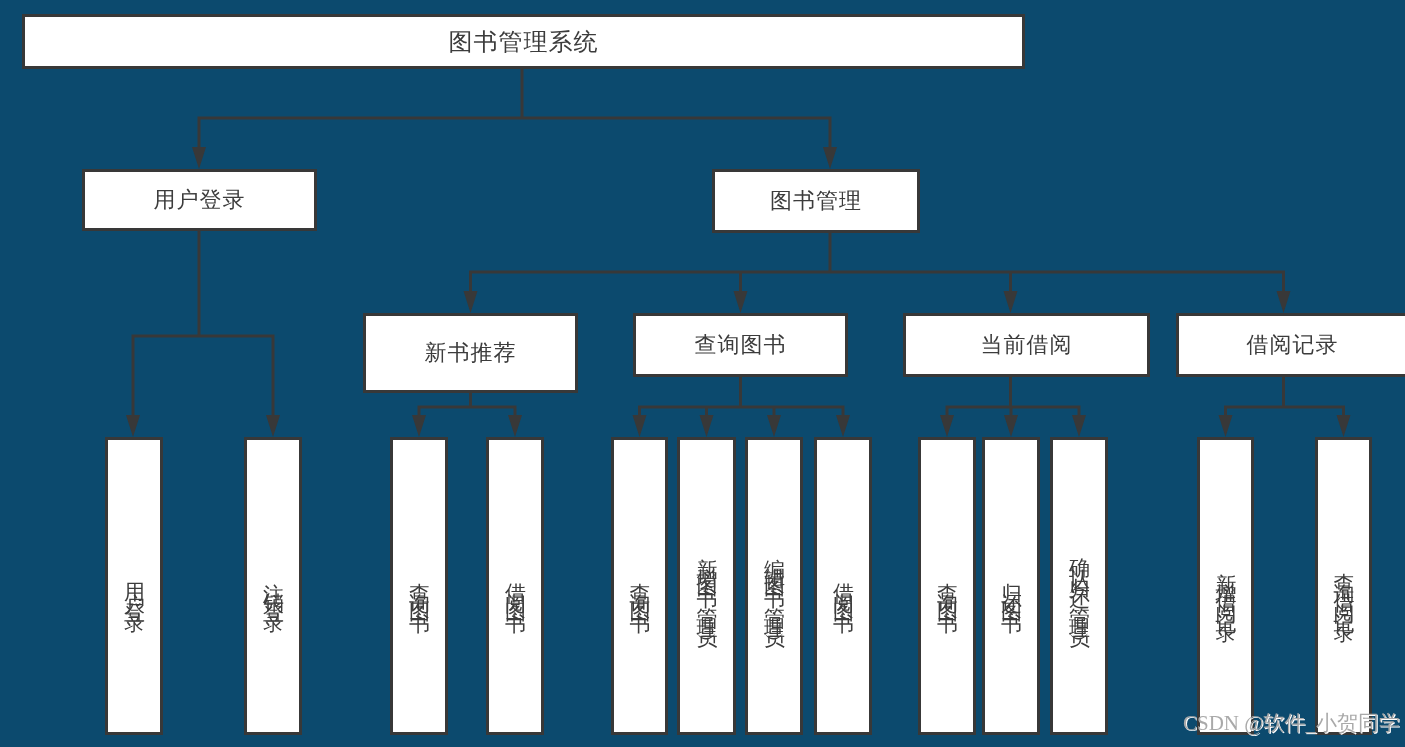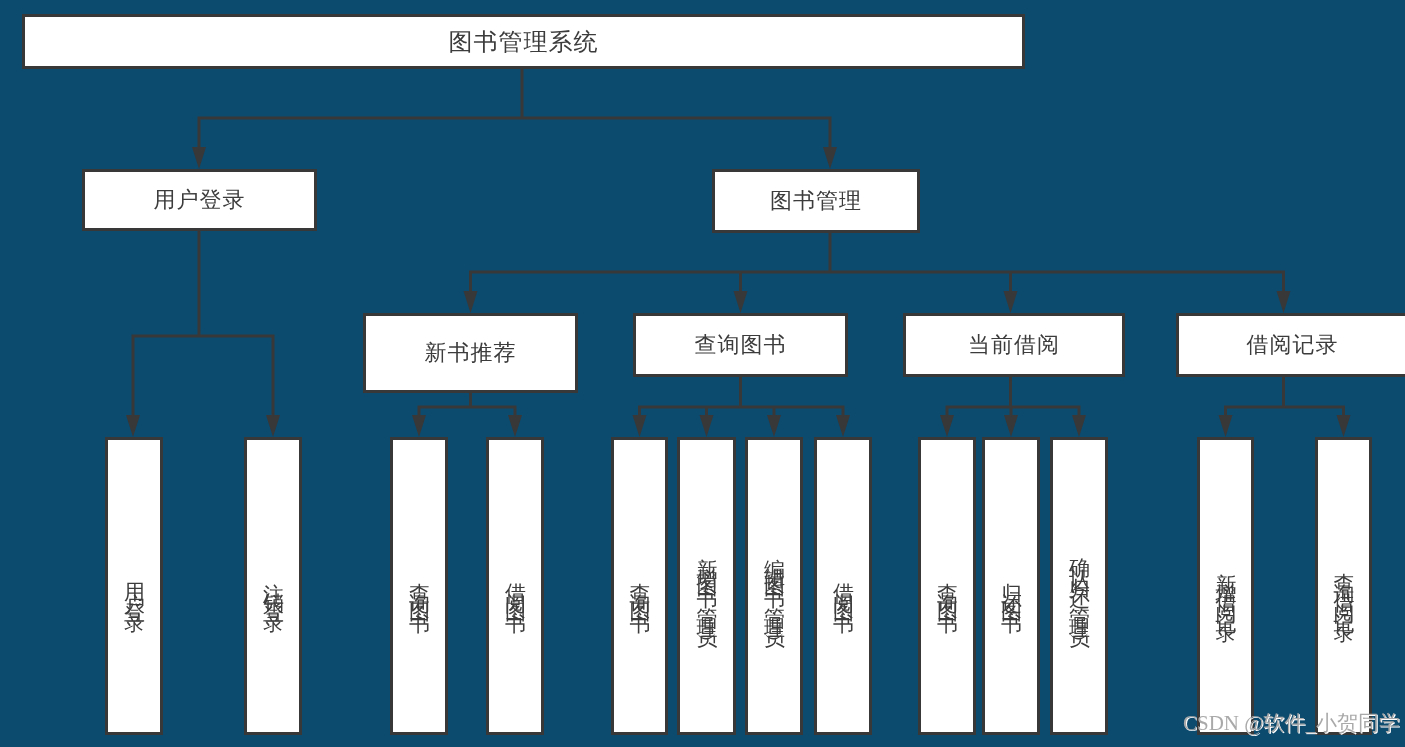--- a/index.html
+++ b/index.html
@@ -100,21 +100,21 @@
              M1336.5 415 L1350.5 415 L1343.5 437 Z"></path>
   </svg>
 
   <div class="box root-box" style="left:22px;top:14px;width:1003px;height:55px;">图书管理系统</div>
 
   <div class="box branch-box" style="left:82px;top:169px;width:235px;height:62px;">用户登录</div>
   <div class="box branch-box" style="left:712px;top:169px;width:208px;height:64px;">图书管理</div>
 
   <div class="box branch-box" style="left:363px;top:313px;width:215px;height:80px;">新书推荐</div>
   <div class="box branch-box" style="left:633px;top:313px;width:215px;height:64px;">查询图书</div>
-  <div class="box branch-box" style="left:903px;top:313px;width:222px;height:64px;">当前借阅</div>
+  <div class="box branch-box" style="left:903px;top:313px;width:247px;height:64px;">当前借阅</div>
   <div class="box branch-box" style="left:1176px;top:313px;width:233px;height:64px;">借阅记录</div>
 
   <div class="box leaf-box" style="left:105px;top:437px;width:58px;height:298px;">用户登录</div>
   <div class="box leaf-box" style="left:244px;top:437px;width:58px;height:298px;">注销登录</div>
 
   <div class="box leaf-box" style="left:390px;top:437px;width:58px;height:298px;">查询图书</div>
   <div class="box leaf-box" style="left:486px;top:437px;width:58px;height:298px;">借阅图书</div>
 
   <div class="box leaf-box" style="left:611px;top:437px;width:57px;height:298px;">查询图书</div>
   <div class="box leaf-box" style="left:677px;top:437px;width:59px;height:298px;">新增图书（管理员）</div>

